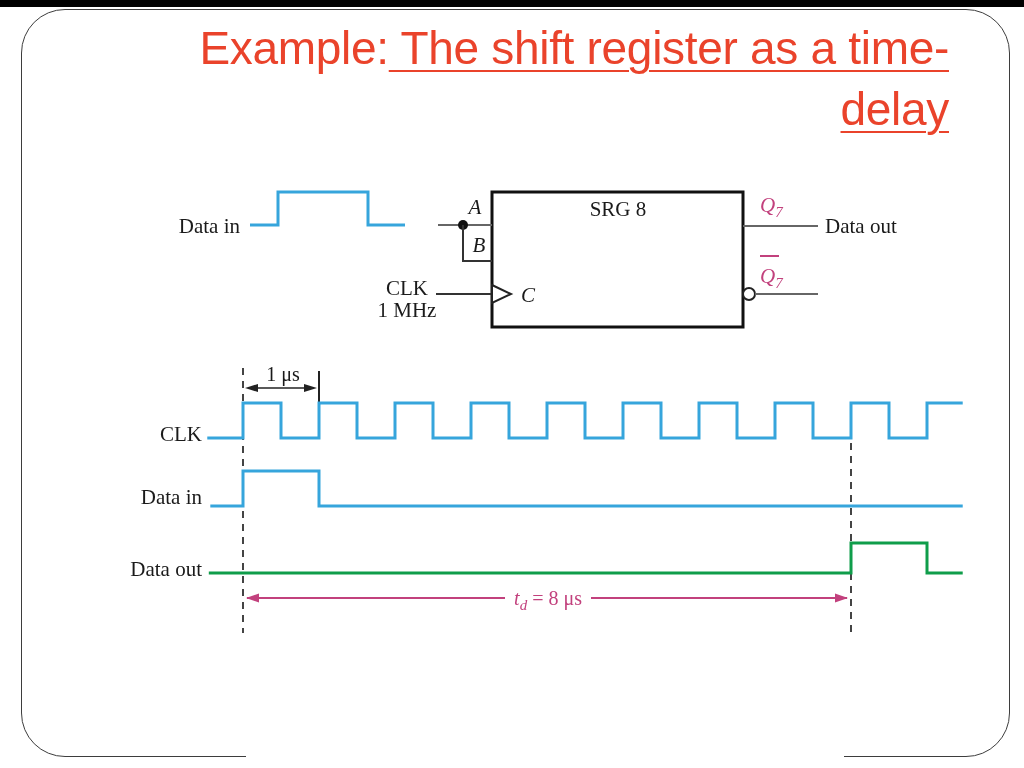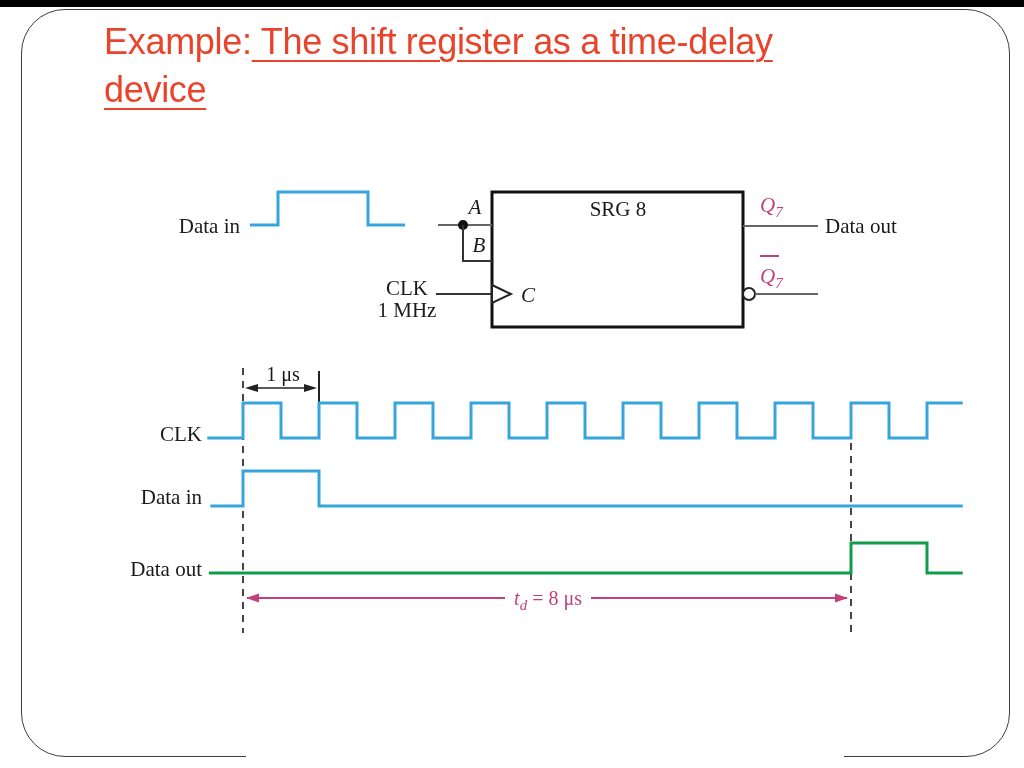--- a/index.html
+++ b/index.html
@@ -3,38 +3,38 @@
 <meta charset="utf-8">
 <style>
   html,body{margin:0;padding:0;background:#fff;}
   #stage{position:relative;width:1024px;height:768px;background:#ffffff;overflow:hidden;
          font-family:"Liberation Sans",sans-serif;}
   #top-bar{position:absolute;left:0;top:0;width:1024px;height:7px;background:#000;}
   #slide-frame{position:absolute;left:21px;top:9px;width:987px;height:746px;
                border:1.6px solid #3d3d3d;border-radius:44px;background:transparent;}
   #frame-gap{position:absolute;left:246px;top:748px;width:598px;height:20px;background:#ffffff;}
   .title{position:absolute;left:104px;top:18px;width:845px;
-         font-size:36px;line-height:1.32;letter-spacing:-0.3px;color:#ea432b;font-weight:400;}
+         font-size:46px;line-height:1.32;letter-spacing:-0.3px;color:#ea432b;font-weight:400;text-align:right;}
   .title .u{text-decoration:underline;text-decoration-thickness:2px;text-underline-offset:6px;}
   svg{position:absolute;left:0;top:0;}
   .serif{font-family:"Liberation Serif",serif;font-size:21px;fill:#1a1a1a;}
   .serif-small{font-family:"Liberation Serif",serif;font-size:20px;fill:#1a1a1a;}
   .ital{font-style:italic;}
   .pink{fill:#c2417d;}
   .sub{font-size:15px;}
 </style>
 </head>
 <body>
 
 <div id="stage">
   <div id="top-bar"></div>
   <div id="slide-frame"></div>
   <div id="frame-gap"></div>
 
-  <div class="title"><span>Example:</span><span class="u"><span> The shift register as a time-delay</span><br><span>device</span></span>
+  <div class="title"><span>Example:</span><span class="u"><span> The shift register as a time-delay</span><br></span>
   </div>
 
   <svg width="1024" height="768" viewBox="0 0 1024 768">
 
     <rect x="492" y="192" width="251" height="135" fill="#ffffff" stroke="#111111" stroke-width="3"></rect>
     <text class="serif" x="618" y="216" text-anchor="middle">SRG 8</text>
 
     <polyline points="250,225 278,225 278,192 368,192 368,225 405,225" fill="none" stroke="#36a5dc" stroke-width="3"></polyline>
     <text class="serif" x="240" y="233" text-anchor="end">Data in</text>
 

